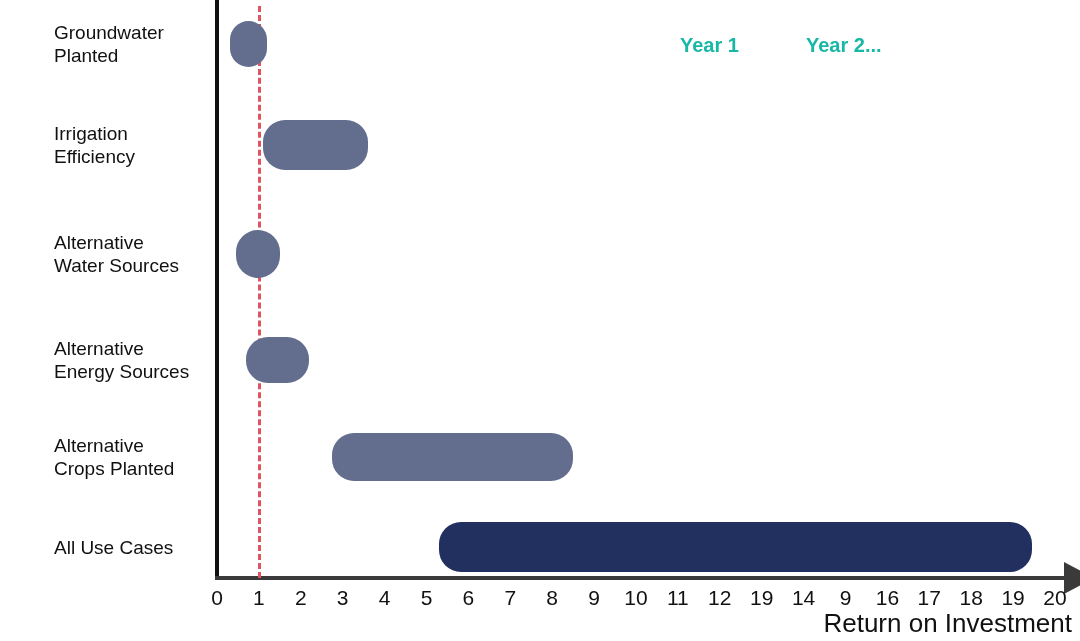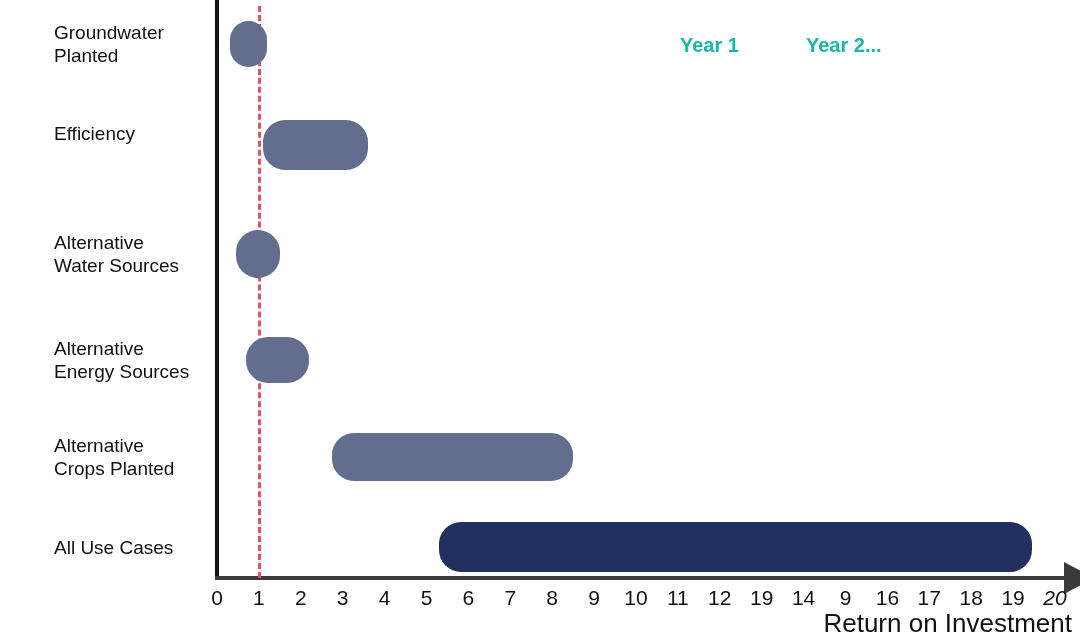--- a/index.html
+++ b/index.html
@@ -52,20 +52,21 @@
   <div id="x-axis-arrow" style="border-left-color: rgb(58, 58, 58);"></div>
 
   <div id="threshold-line" style="left: 209.9px; border-left-color: rgb(224, 83, 96);"></div>
 
   <div id="labels-layer">
       <div class="cat-label" style="top: 21px;">
         <div>Groundwater</div>
         <div>Planted</div>
       </div>
       <div class="cat-label" style="top: 122px;">
+        <div>Irrigation</div>
         <div>Efficiency</div>
       </div>
       <div class="cat-label" style="top: 231px;">
         <div>Alternative</div>
         <div>Water Sources</div>
       </div>
       <div class="cat-label" style="top: 337px;">
         <div>Alternative</div>
         <div>Energy Sources</div>
       </div>
@@ -101,21 +102,21 @@
       <div class="tick" style="left: 568px;">10</div>
       <div class="tick" style="left: 609.9px;">11</div>
       <div class="tick" style="left: 651.8px;">12</div>
       <div class="tick" style="left: 693.7px;">19</div>
       <div class="tick" style="left: 735.6px;">14</div>
       <div class="tick" style="left: 777.5px;">9</div>
       <div class="tick" style="left: 819.4px;">16</div>
       <div class="tick" style="left: 861.3px;">17</div>
       <div class="tick" style="left: 903.2px;">18</div>
       <div class="tick" style="left: 945.1px;">19</div>
-      <div class="tick" style="left: 987px; font-style: italic;">20</div>
+      <div class="tick" style="left: 987px;">20</div>
     </div>
 
   <div id="x-axis-title">Return on Investment</div>
 
   <div id="legend">
     <span class="legend-year" id="legend-year1" style="left: 22px; color: rgb(23, 184, 166);">Year 1</span>
     <span class="legend-year" id="legend-year2" style="left: 148px; color: rgb(23, 184, 166);">Year 2...</span>
   </div>
 
 </div>

